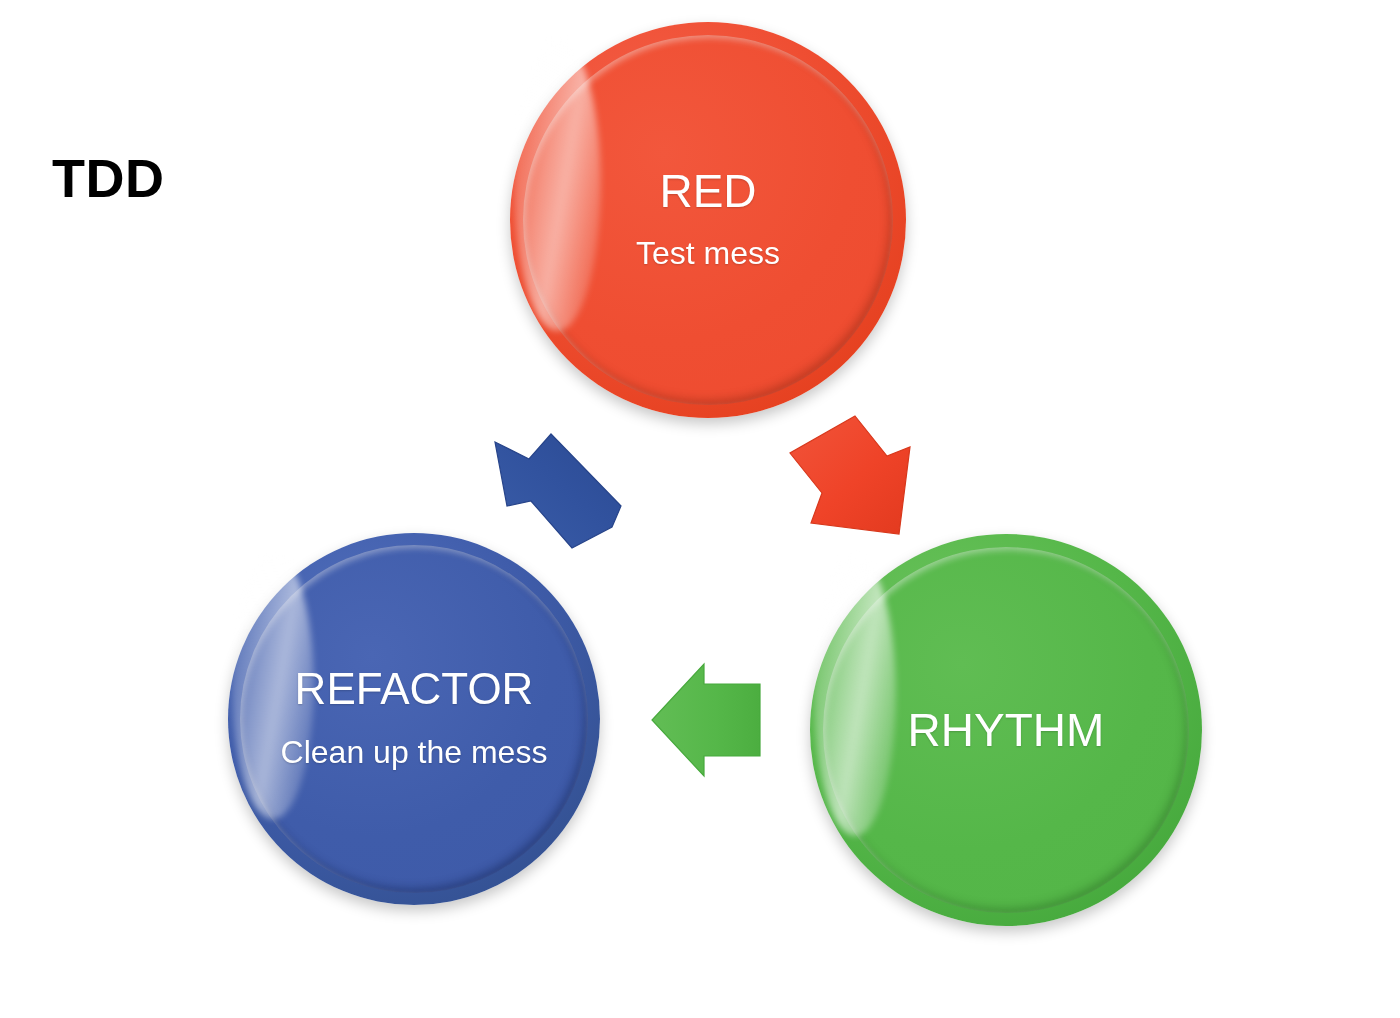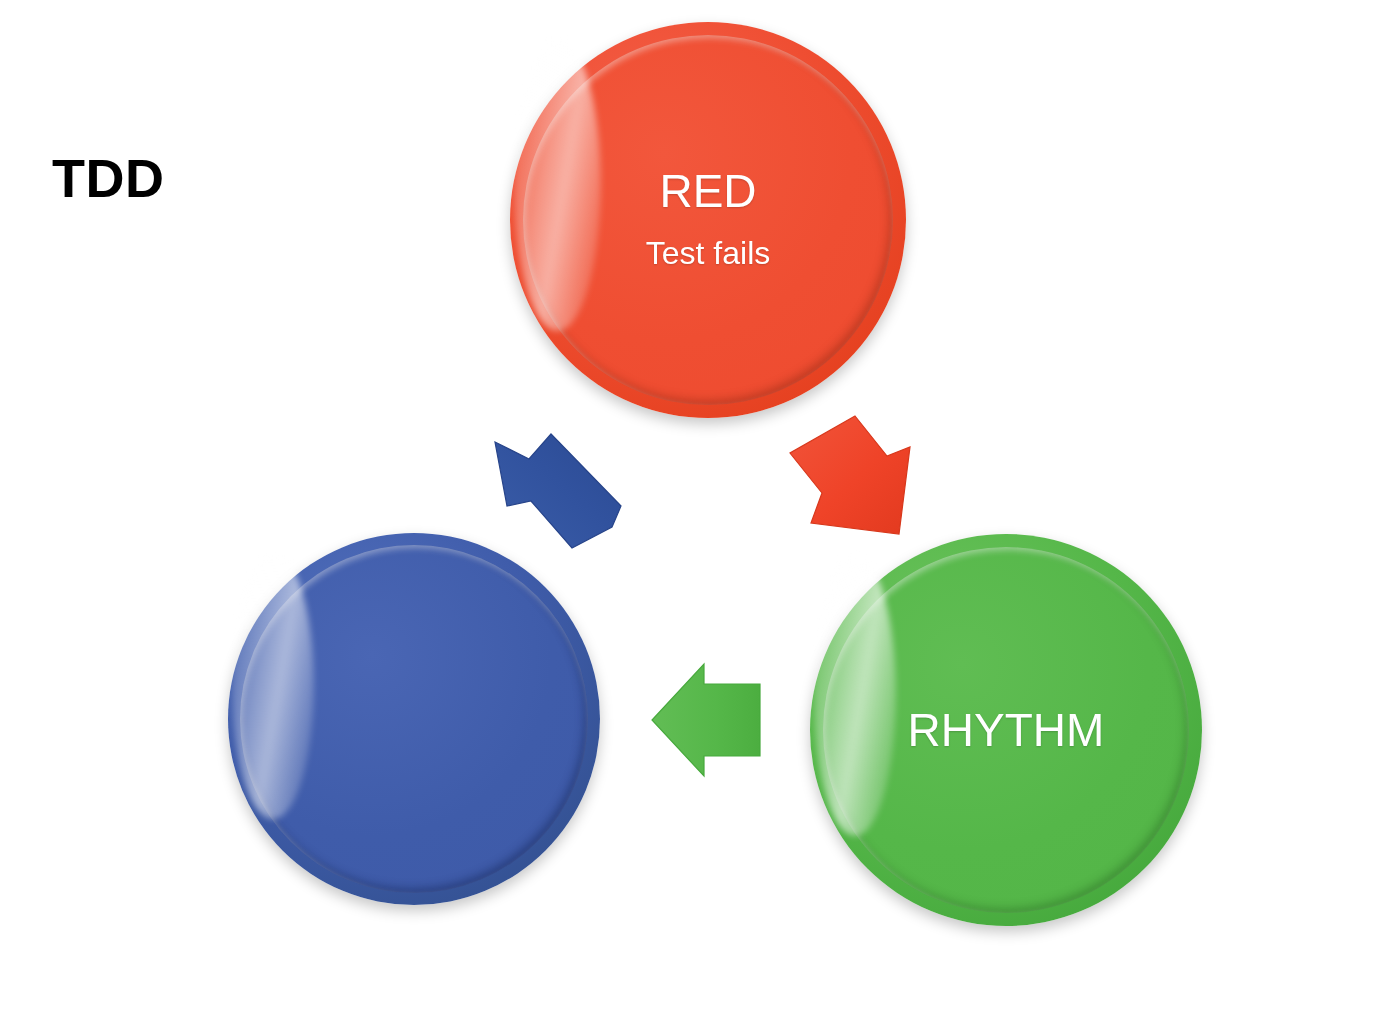--- a/index.html
+++ b/index.html
@@ -152,35 +152,39 @@
 
 <div id="canvas">
 
   <div class="title"><span>TDD</span><br></div>
 
   <div class="node" id="node-red">
     <div class="inner"></div>
     <div class="gloss"></div>
     <div class="labels">
       <span class="head">RED</span>
-      <span class="sub">Test fails</span>
+      <span class="sub">Test mess</span>
     </div>
   </div>
 
   <div class="node" id="node-green">
     <div class="inner"></div>
     <div class="gloss"></div>
     <div class="labels">
       <span class="head">RHYTHM</span>
     </div>
   </div>
 
   <div class="node" id="node-refactor">
     <div class="inner"></div>
     <div class="gloss"></div>
+    <div class="labels">
+      <span class="head">REFACTOR</span>
+      <span class="sub">Clean up the mess</span>
+    </div>
   </div>
 
   <svg class="arrow" id="arrow-red-to-green" viewBox="0 0 130 124">
     <defs>
       <linearGradient id="gRed" x1="0" y1="0" x2="1" y2="1">
         <stop offset="0%" stop-color="#F1543A"></stop>
         <stop offset="55%" stop-color="#EF4328"></stop>
         <stop offset="100%" stop-color="#E23A1F"></stop>
       </linearGradient>
     </defs>

